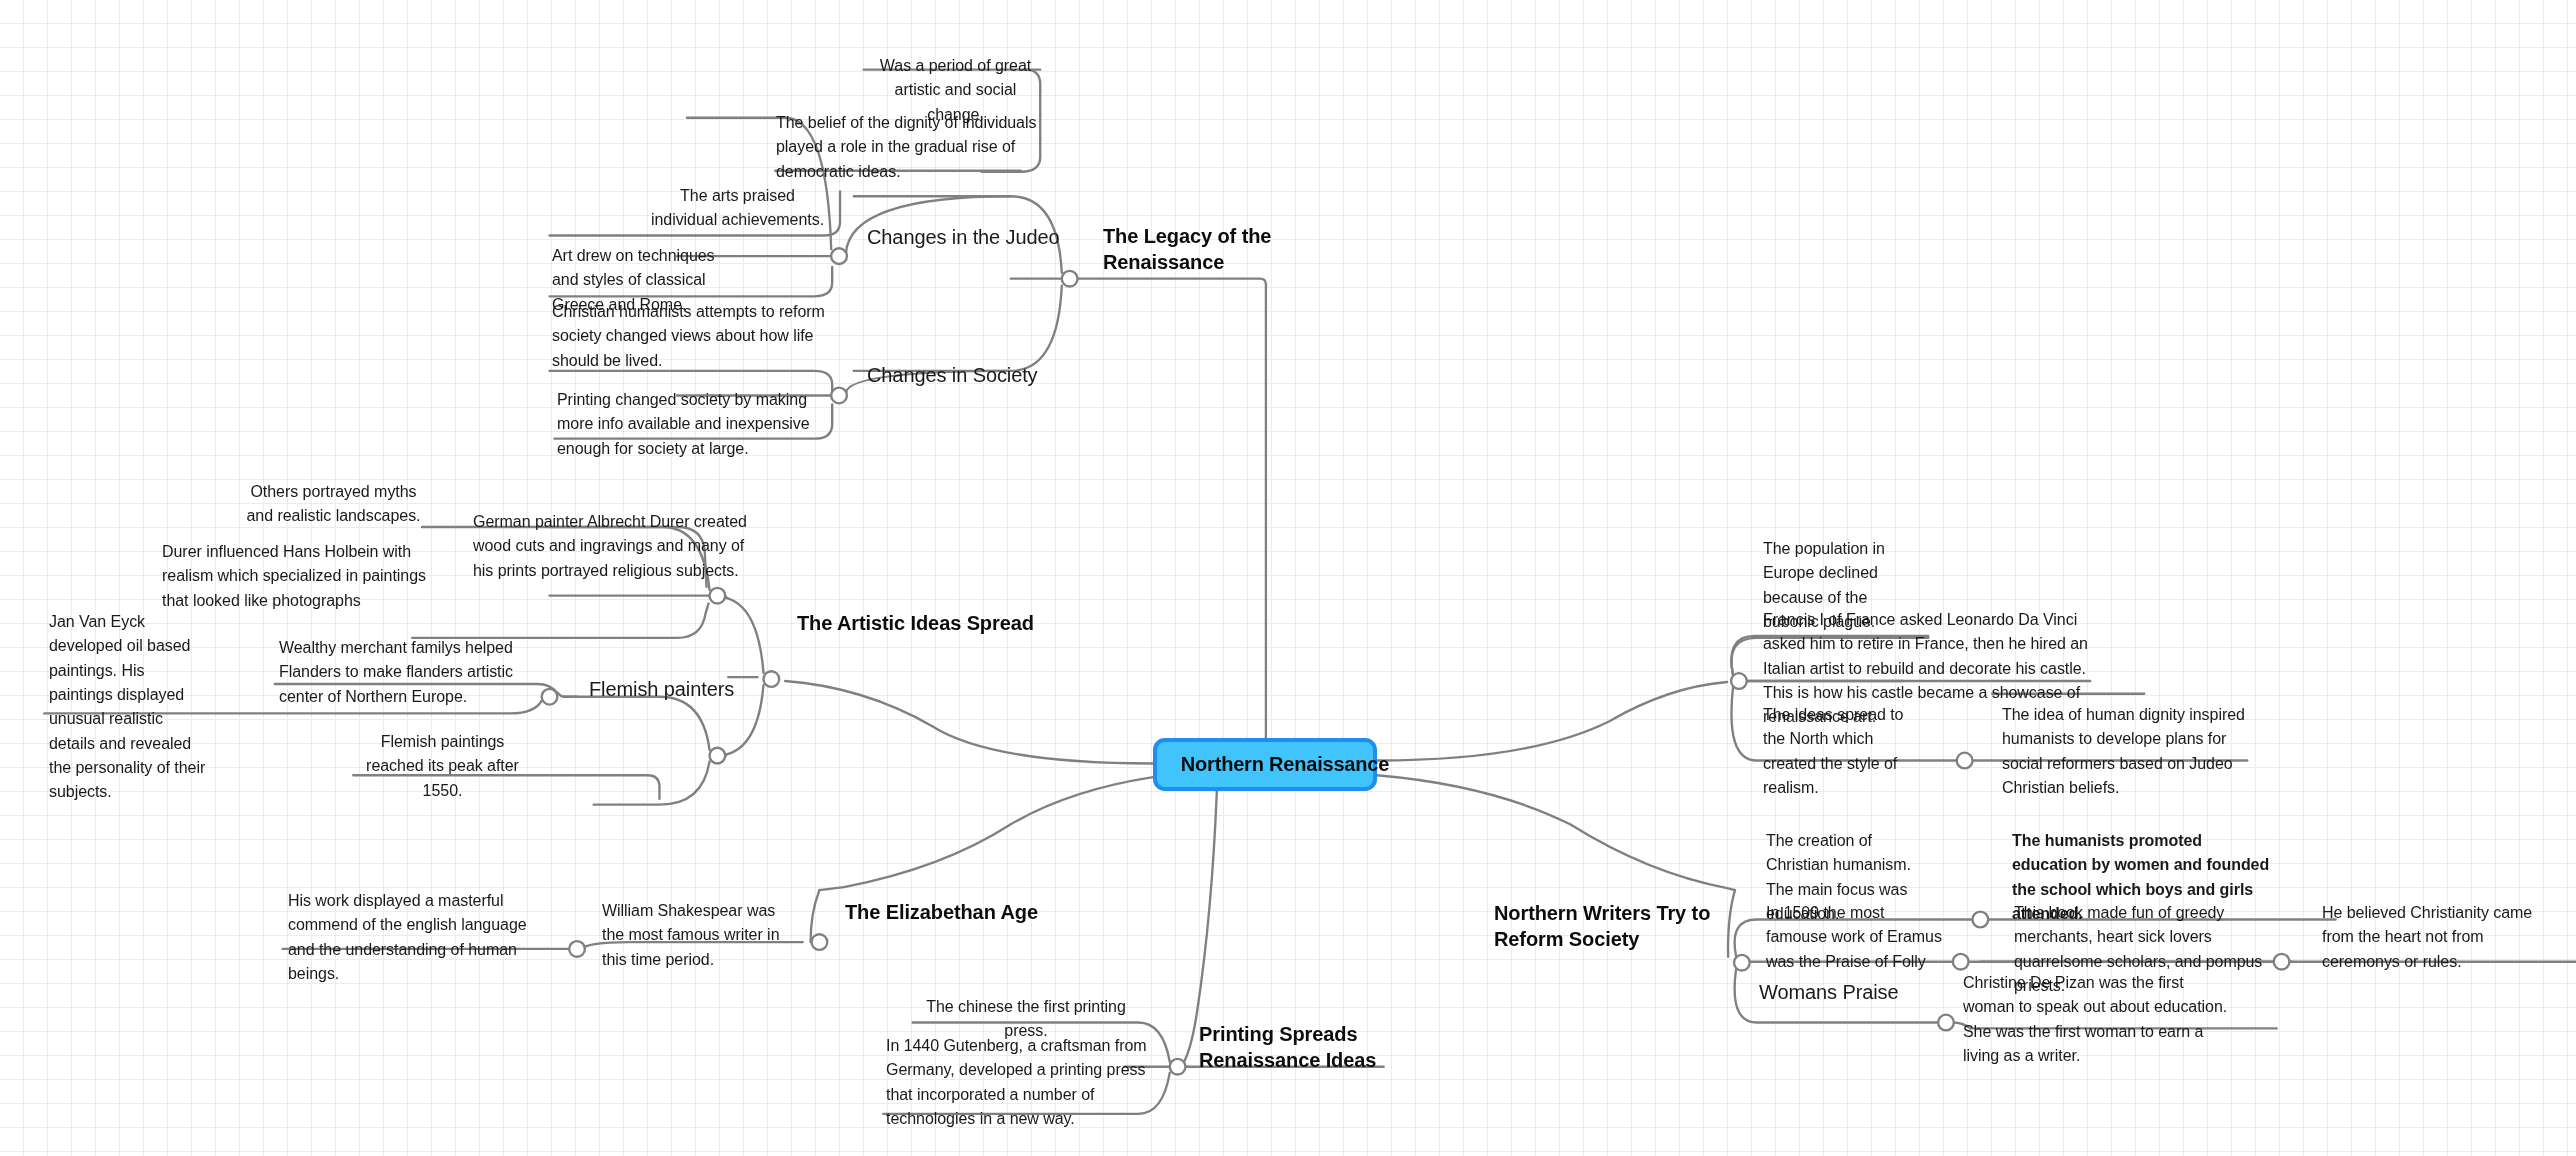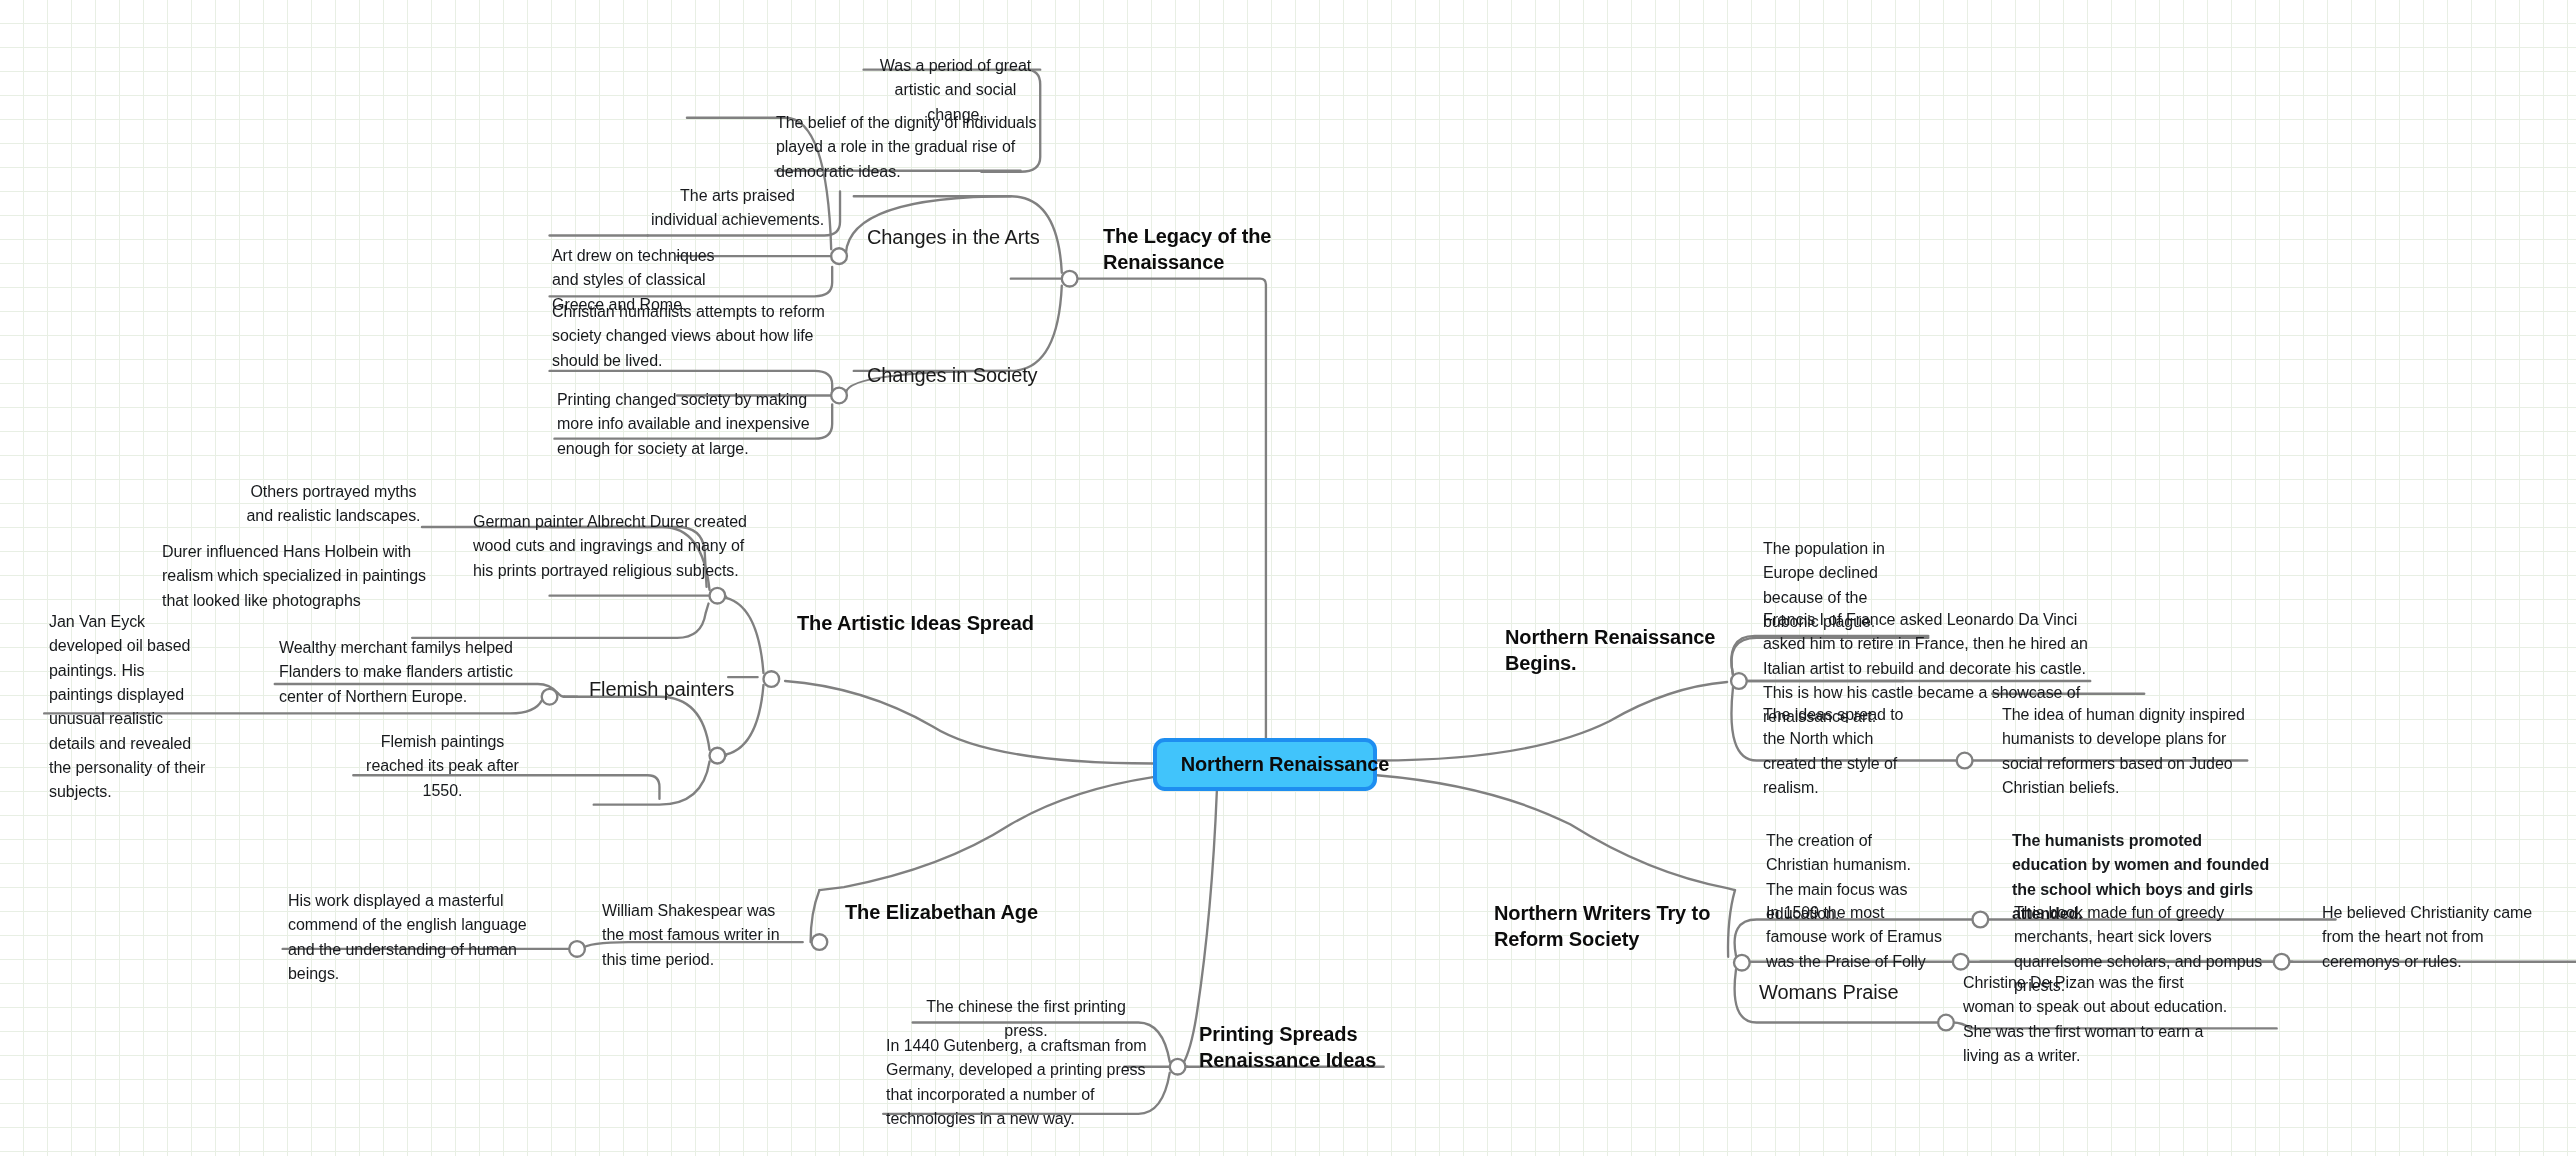--- a/index.html
+++ b/index.html
@@ -200,21 +200,21 @@
 
   <div class="root-node">
     <span>Northern Renaissance</span>
   </div>
 
   <div class="branch-title" style="left:1103px; top:223px; width:216px;">
     <span>The Legacy of the Renaissance</span>
   </div>
 
   <div class="sub-title" style="left:867px; top:224px; width:255px;">
-    <span>Changes in the Arts</span>
+    <span>Changes in the Judeo</span>
   </div>
 
   <div class="sub-title" style="left:867px; top:362px; width:255px;">
     <span>Changes in Society</span>
   </div>
 
   <div class="note center" style="left:867px; top:54px; width:177px;">
     <span>Was a period of great artistic and social change.</span>
   </div>
   <div class="note" style="left:776px; top:111px; width:265px;">
@@ -274,23 +274,20 @@
   <div class="branch-title" style="left:1199px; top:1021px; width:226px;">
     <span>Printing Spreads Renaissance Ideas</span>
   </div>
   <div class="note" style="left:886px; top:1034px; width:275px;">
     <span>In 1440 Gutenberg, a craftsman from Germany, developed a printing press that incorporated a number of technologies in a new way.</span>
   </div>
   <div class="note center" style="left:913px; top:995px; width:226px;">
     <span>The chinese the first printing press.</span>
   </div>
 
-  <div class="branch-title" style="left:1505px; top:624px; width:226px;">
-    <span>Northern Renaissance Begins.</span>
-  </div>
   <div class="note" style="left:1763px; top:537px; width:162px;">
     <span>The population in Europe declined because of the bubonic plague.</span>
   </div>
   <div class="note" style="left:1763px; top:608px; width:343px;">
     <span>Francis I of France asked Leonardo Da Vinci asked him to retire in France, then he hired an Italian artist to rebuild and decorate his castle. This is how his castle became a showcase of renaissance art.</span>
   </div>
   <div class="note" style="left:1763px; top:703px; width:162px;">
     <span>The ideas spread to the North which created the style of realism.</span>
   </div>
   <div class="note" style="left:2002px; top:703px; width:265px;">

